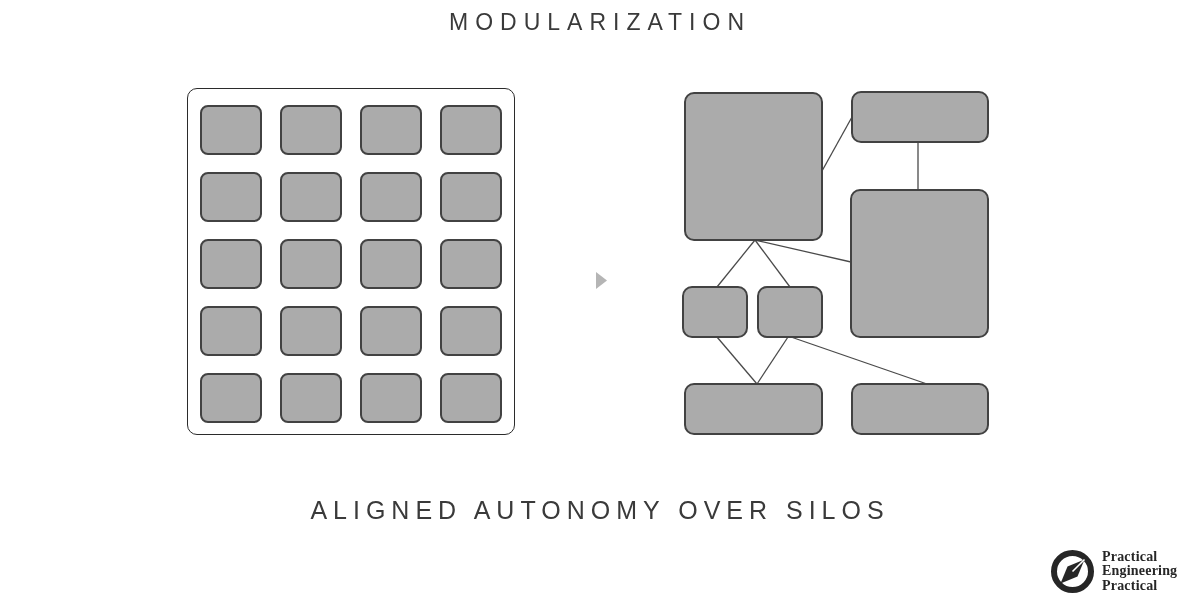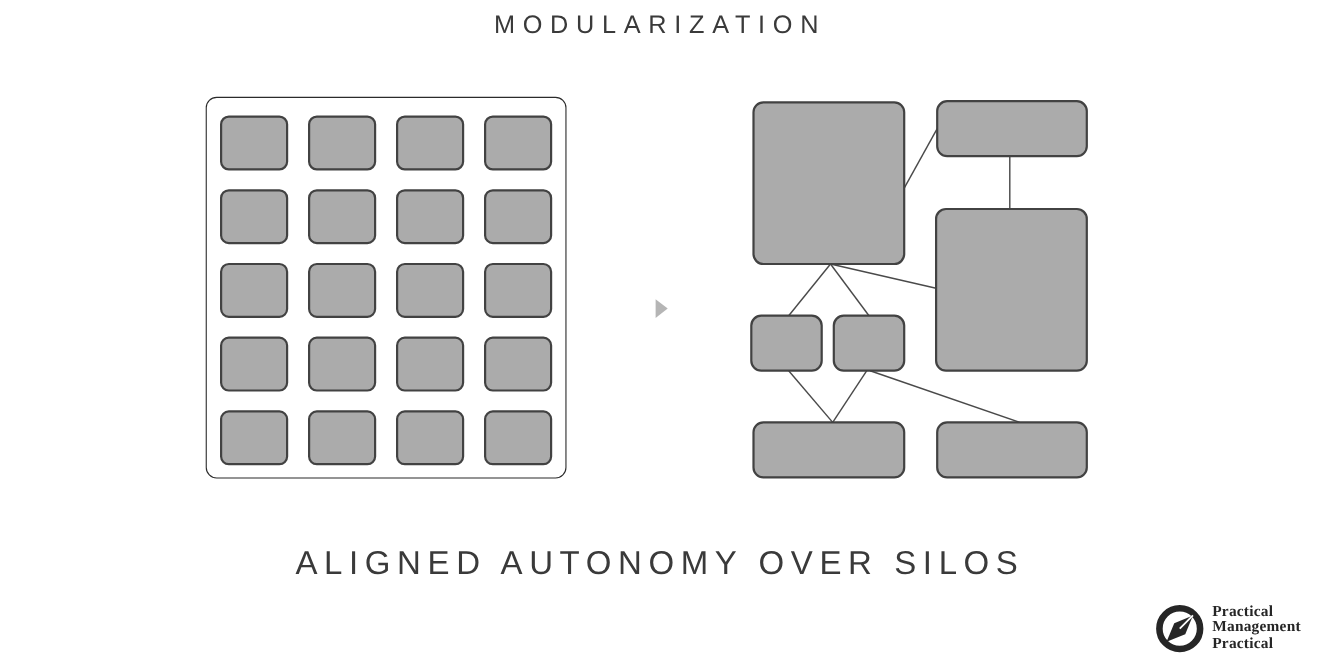--- a/index.html
+++ b/index.html
@@ -17,21 +17,21 @@
     text-align: center;
     font-size: 23px;
     letter-spacing: 7px;
     font-weight: 400;
     color: var(--heading, #333333);
   }
   .subtitle {
     position: absolute;
     top: 496px; left: 0; right: 0;
     text-align: center;
-    font-size: 30px;
+    font-size: 25px;
     letter-spacing: 6px;
     font-weight: 400;
     color: var(--heading, #3a3a3a);
   }
   .silos-container {
     position: absolute;
     left: 187px; top: 88px;
     width: 328px; height: 347px;
     box-sizing: border-box;
     background: #ffffff;
@@ -126,18 +126,18 @@
   <div class="subtitle">ALIGNED AUTONOMY OVER SILOS</div>
 
   <div class="logo">
     <svg class="logo-mark" width="45" height="45" viewBox="0 0 45 45">
       <circle cx="22.5" cy="22.5" r="18.5" fill="#ffffff" stroke="#262626" stroke-width="6"></circle>
       <polygon points="34.5,10.5 17.5,17.5 10.5,34.5 27.5,27.5" fill="#262626"></polygon>
       <line x1="34.5" y1="10.5" x2="22.5" y2="22.5" stroke="#ffffff" stroke-width="1.6"></line>
     </svg>
     <div class="logo-text">
       <div>Practical</div>
-      <div>Management</div>
+      <div>Engineering</div>
       <div>Practical</div>
     </div>
   </div>
 
 </div>
 
 </body></html>

